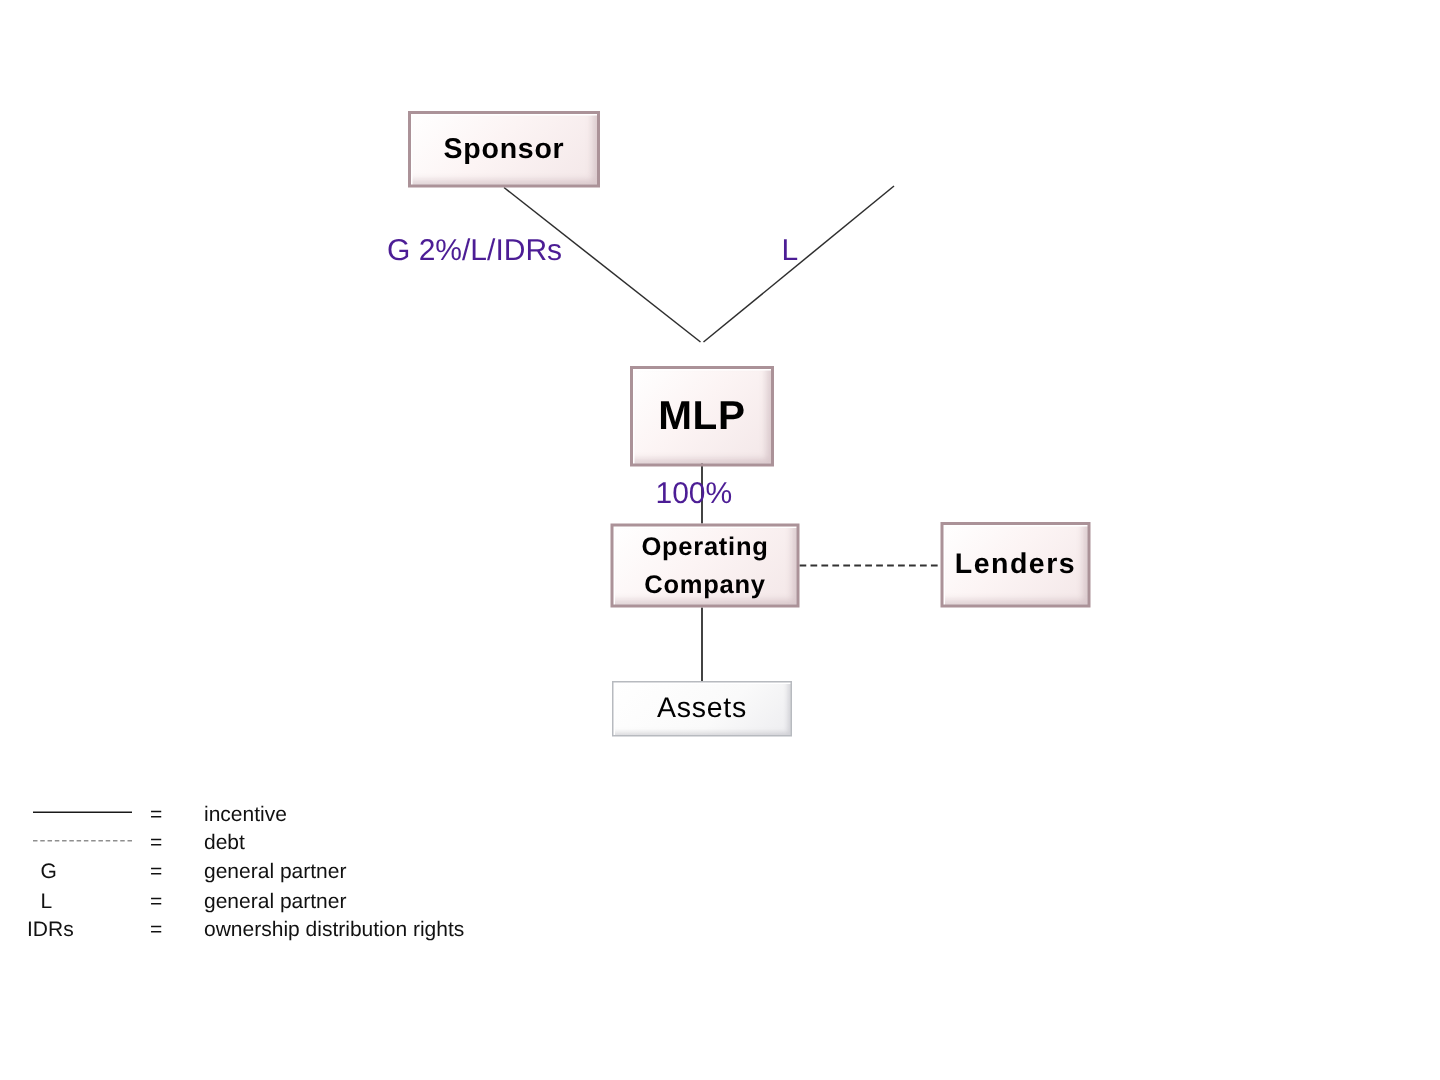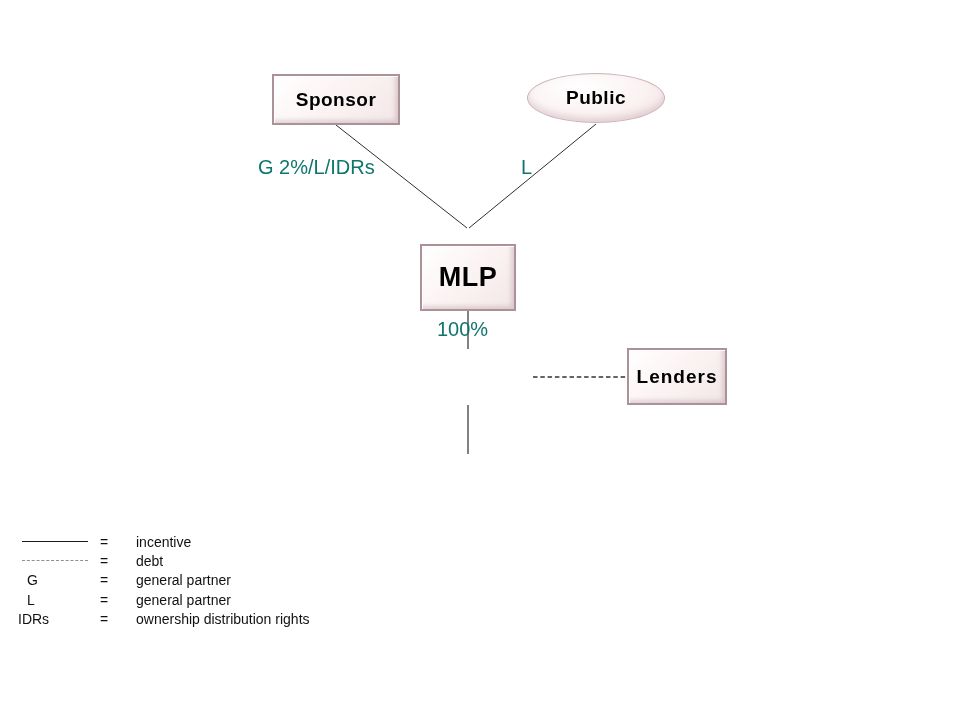--- a/index.html
+++ b/index.html
@@ -49,21 +49,21 @@
   .node-assets {
     left: 408px; top: 454px; width: 120px; height: 37px;
     border: 1px solid #b7babf;
     background: linear-gradient(135deg, #ffffff 0%, #fafafa 60%, #ededf0 100%);
     box-shadow: inset 1px 1px 0 #ffffff, inset -2px -2px 3px rgba(140,140,150,0.28);
     font-weight: normal;
     font-size: 19px;
   }
   .edge-label {
     position: absolute;
-    color: #0f766e;
+    color: #4c1d95;
     font-size: 20px;
     white-space: nowrap;
   }
   .label-sponsor-mlp { left: 258px; top: 156px; }
   .label-public-mlp  { left: 521px; top: 156px; }
   .label-pct         { left: 437px; top: 318px; }
   #legend {
     position: absolute;
     left: 18px;
     top: 532px;
@@ -101,33 +101,37 @@
     <line x1="596" y1="124" x2="469" y2="228" stroke="#2e2e2e" stroke-width="1"></line>
     <line x1="468" y1="284" x2="468" y2="349" stroke="#2e2e2e" stroke-width="1.2"></line>
     <line x1="468" y1="405" x2="468" y2="454" stroke="#2e2e2e" stroke-width="1.2"></line>
     <line x1="533" y1="377" x2="627" y2="377" stroke="#333333" stroke-width="1.4" stroke-dasharray="4.5 2.8"></line>
   </svg>
 
   <div class="node node-sponsor">
     <span>Sponsor</span>
   </div>
 
-  <div class="node node-public">
-    <span>Public</span>
-  </div>
 
   <div class="node node-mlp">
     <span>MLP</span>
   </div>
 
+  <div class="node node-operating">
+    <span>Operating</span>
+    <span>Company</span>
+  </div>
 
   <div class="node node-lenders">
     <span>Lenders</span>
   </div>
 
+  <div class="node node-assets">
+    <span>Assets</span>
+  </div>
 
   <div class="edge-label label-sponsor-mlp">G 2%/L/IDRs</div>
   <div class="edge-label label-public-mlp">L</div>
   <div class="edge-label label-pct">100%</div>
 
   <div id="legend">
     <div class="legend-row">
       <span class="legend-sym">
           <span class="legend-line-solid"></span>
         </span>

